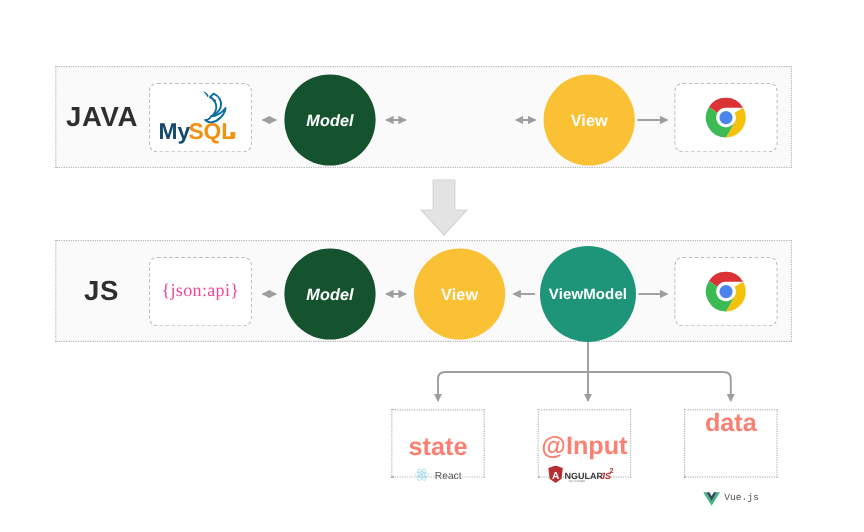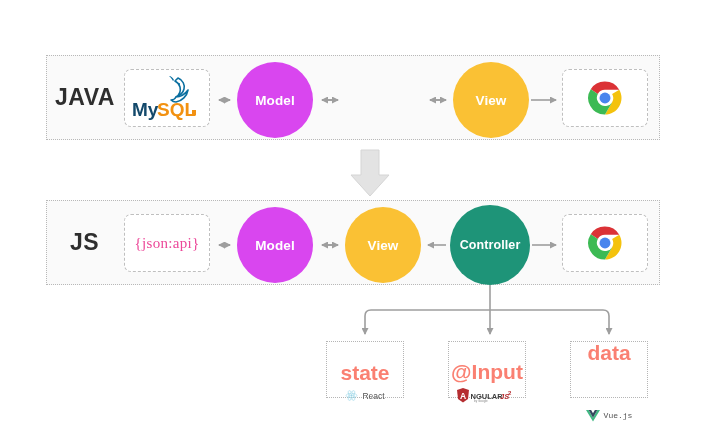--- a/index.html
+++ b/index.html
@@ -48,21 +48,21 @@
   
   .node{
     position:absolute;
     border-radius:50%;
     display:flex;align-items:center;justify-content:center;
     color:#ffffff;font-weight:bold;font-size:13.5px;
     letter-spacing:.1px;
     box-sizing:border-box;
     text-align:center;
   }
-  .n-model{background:#d946ef;}
+  .n-model{background:#14532d;font-style:italic;}
   .n-controller{background:#9bd672;}
   .n-view{background:#fac134;}
   .n-viewmodel{background:#1e9478;}
 
   #node-model-java     {left:237px;top:62px;width:76px;height:76px;}
   #node-controller-java{left:345px;top:62px;width:76px;height:76px;}
   #node-view-java      {left:453px;top:62px;width:76px;height:76px;}
 
   #node-model-js    {left:237px;top:207px;width:76px;height:76px;}
   #node-view-js     {left:345px;top:207px;width:76px;height:76px;}
@@ -141,21 +141,21 @@
     <span style="font-family:'Liberation Serif',serif;font-size:15px;color:#ec4899;letter-spacing:.3px;">{json:api}</span>
   </div>
 
   <div class="node n-model" id="node-model-js">
     <span>Model</span>
   </div>
   <div class="node n-view" id="node-view-js">
     <span>View</span>
   </div>
   <div class="node n-viewmodel" id="node-viewmodel-js">
-    <span>Controller</span>
+    <span>ViewModel</span>
   </div>
 
   <div class="endpoint" id="ep-chrome-js">
     <svg width="36" height="36" viewBox="0 0 48 48">
       <circle cx="24" cy="24" r="22" fill="#ffffff"></circle>
       <path d="M24 2 A22 22 0 0 1 43.05 13 L24 13 A11 11 0 0 0 14.4 18.6 L5 12.2 A22 22 0 0 1 24 2 Z" fill="#db3236"></path>
       <path d="M43.05 13 A22 22 0 0 1 24 46 L33.5 29.5 A11 11 0 0 0 33.5 18.5 Z" fill="#f4c20d"></path>
       <path d="M24 46 A22 22 0 0 1 5 12.2 L14.4 18.6 A11 11 0 0 0 33.5 29.5 Z" fill="#3cba54"></path>
       <circle cx="24" cy="24" r="9.5" fill="#ffffff"></circle>
       <circle cx="24" cy="24" r="7.3" fill="#4885ed"></circle>

